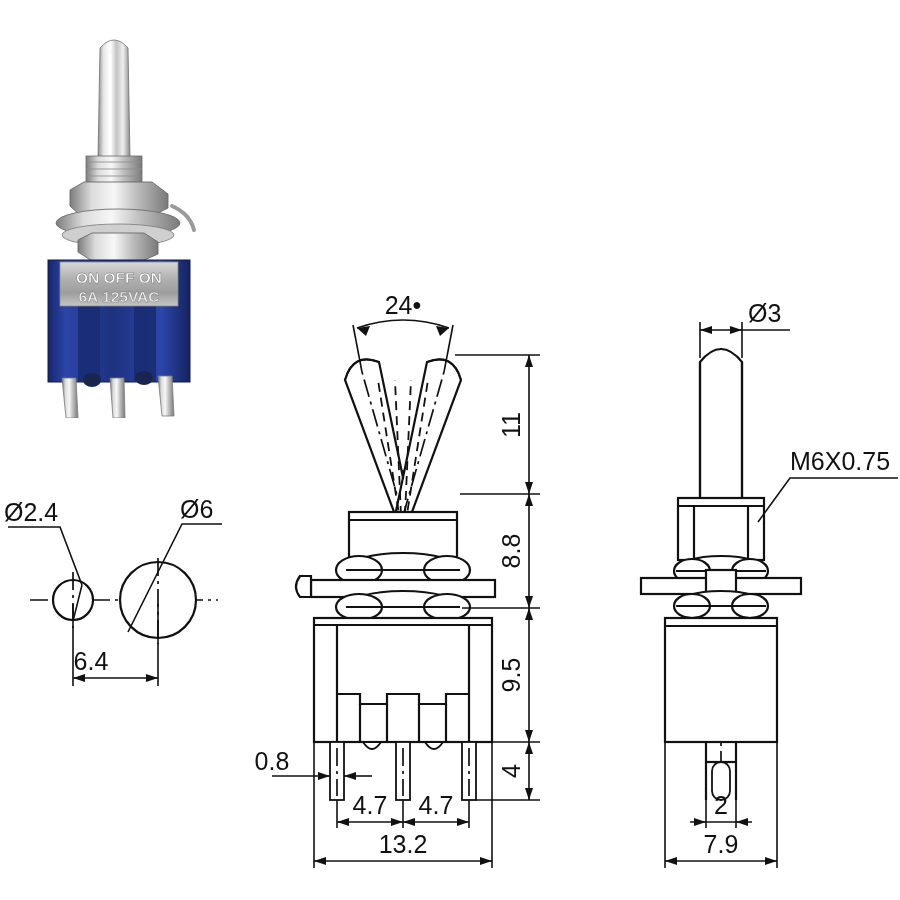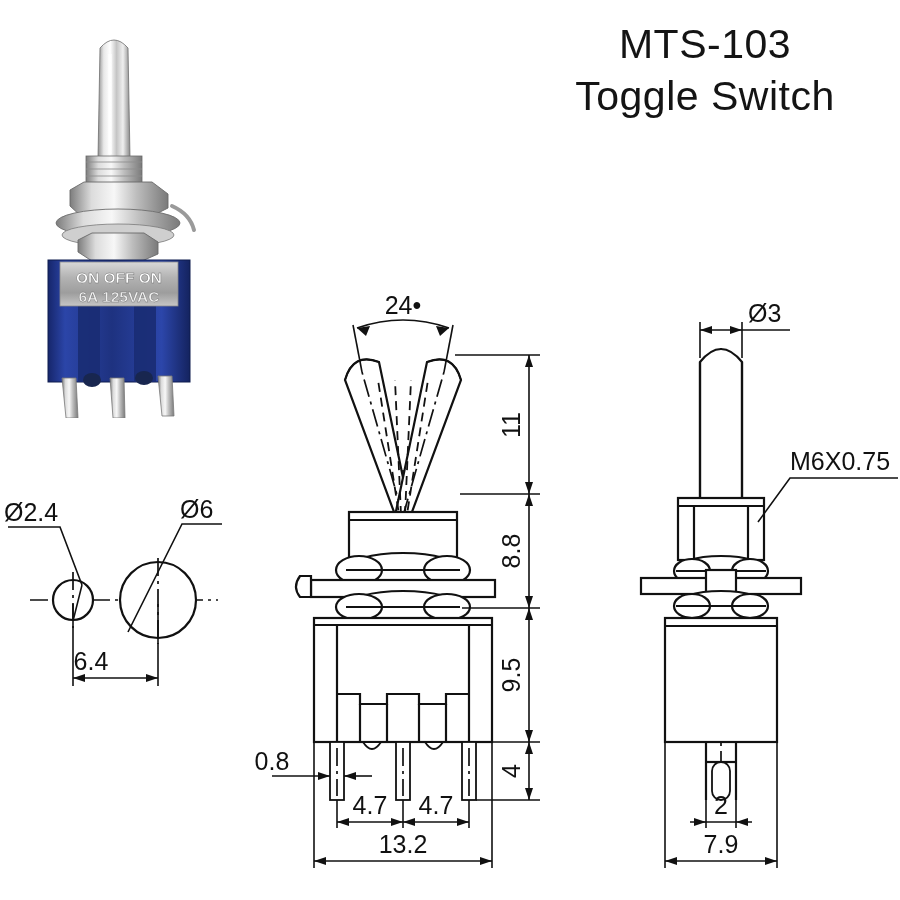--- a/index.html
+++ b/index.html
@@ -89,24 +89,20 @@
     width: 215px;
     height: 400px;
     text-align: right;
   }
 </style>
 </head>
 <body>
 
 <div id="page">
 
-  <div class="title-block">
-    <div class="title-line">MTS-103</div>
-    <div class="title-line">Toggle Switch</div>
-  </div>
 
   <div class="photo-wrap">
     <svg width="215" height="400" viewBox="0 0 215 400">
       <defs>
         <linearGradient id="chrome" x1="0" y1="0" x2="1" y2="0">
           <stop offset="0%" stop-color="#8e8e8e"></stop>
           <stop offset="18%" stop-color="#e8e8e8"></stop>
           <stop offset="38%" stop-color="#ffffff"></stop>
           <stop offset="58%" stop-color="#c4c4c4"></stop>
           <stop offset="78%" stop-color="#efefef"></stop>

